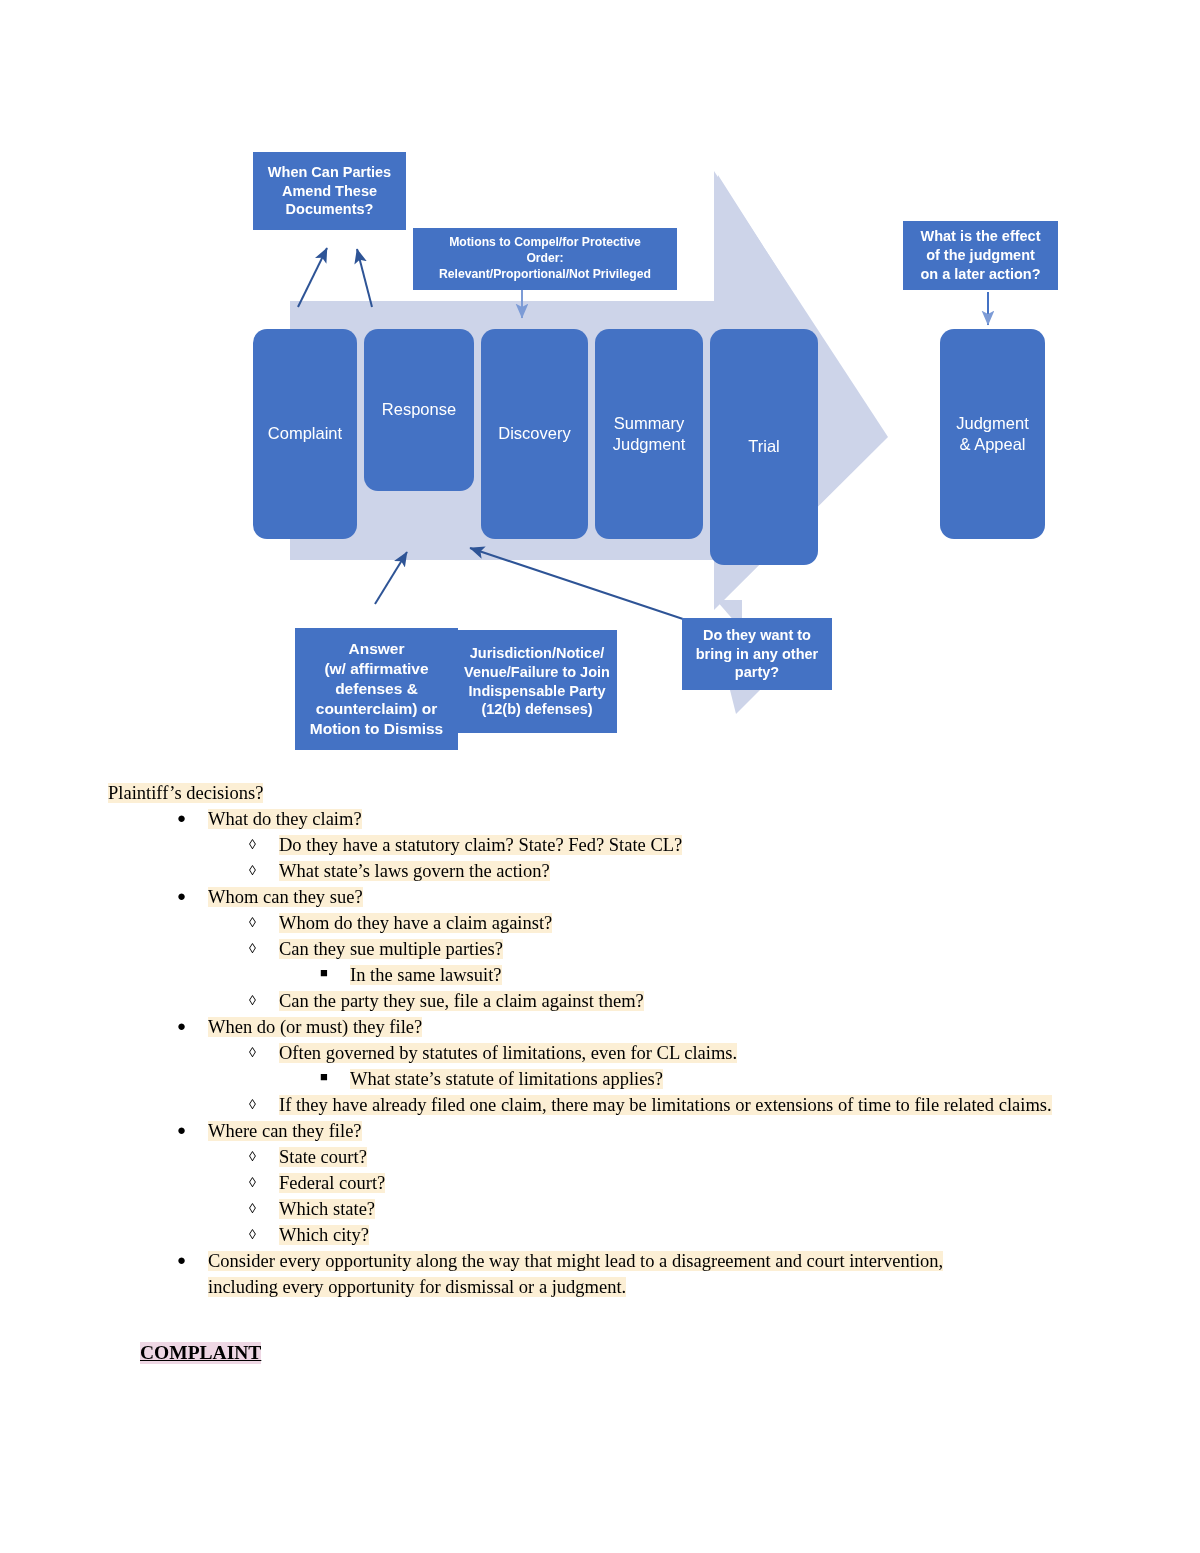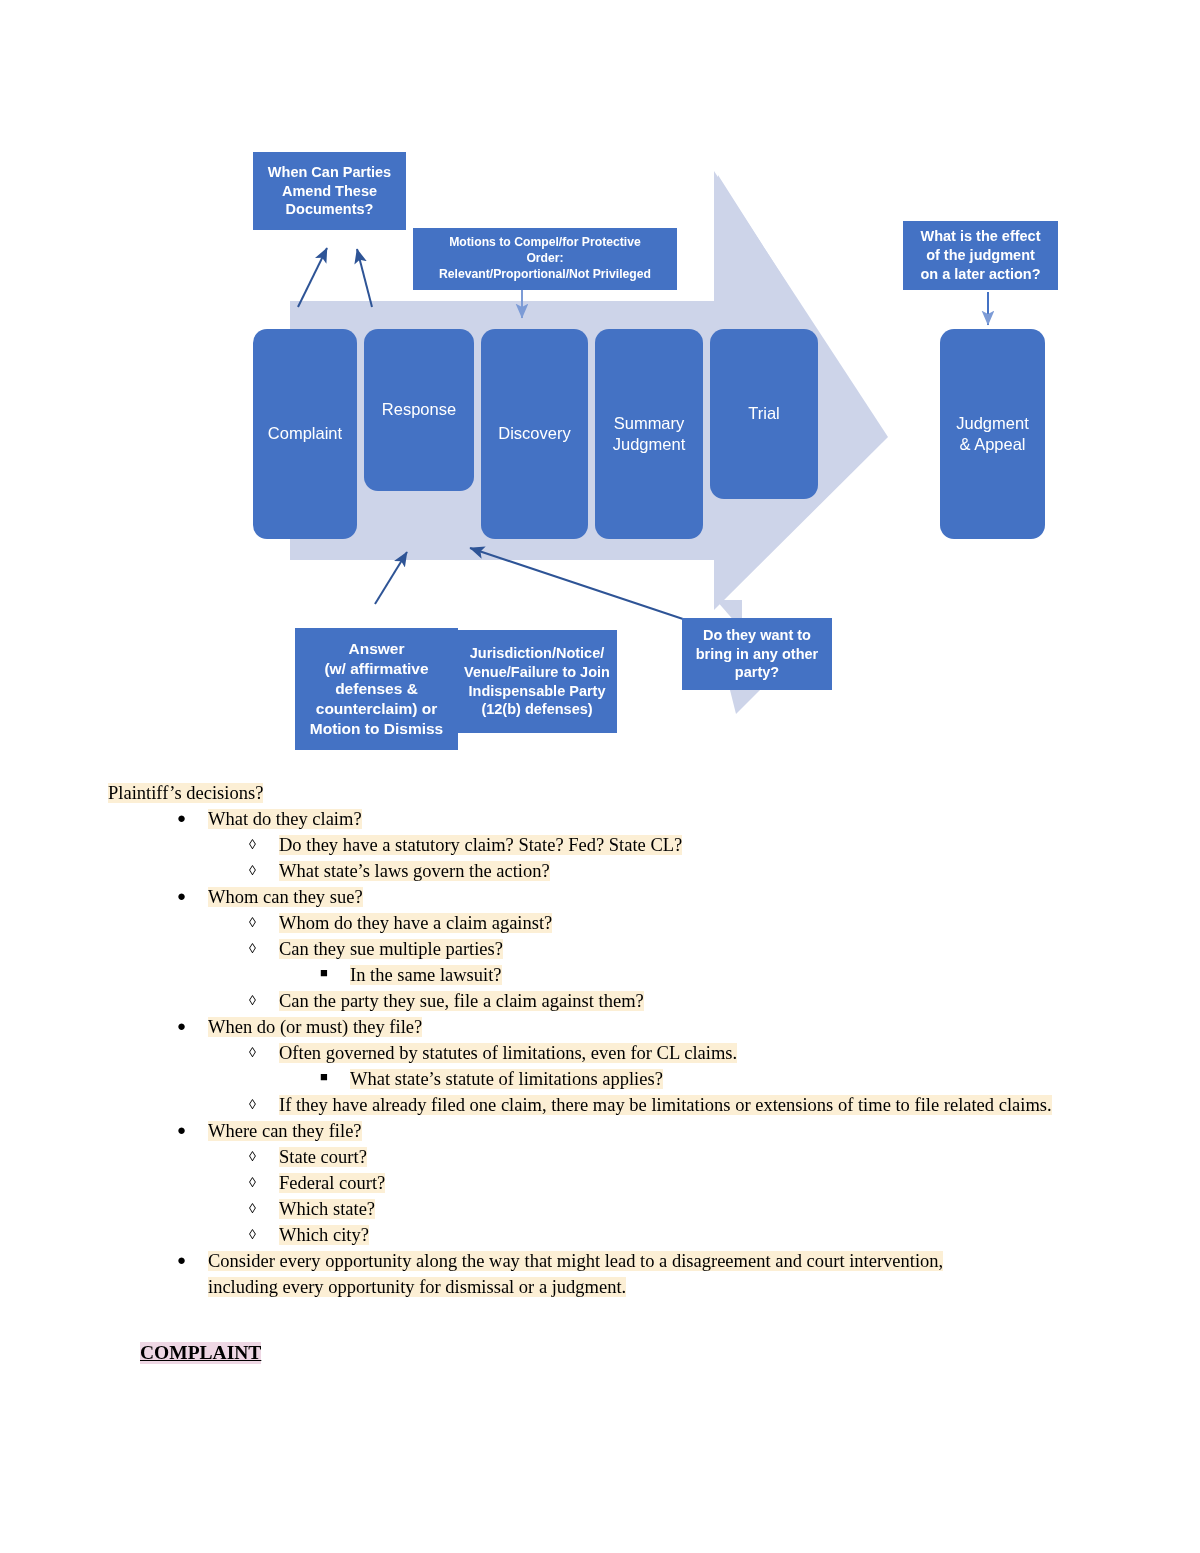--- a/index.html
+++ b/index.html
@@ -210,21 +210,21 @@
     <span>Discovery</span>
   </div>
 
   <div class="flow-box" style="left:595px; top:329px; width:108px; height:210px;">
     <span>
       <span>Summary</span><br>
       <span>Judgment</span>
     </span>
   </div>
 
-  <div class="flow-box" style="left:710px; top:329px; width:108px; height:170px;">
+  <div class="flow-box" style="left:710px; top:329px; width:108px; height:236px;">
     <span>Trial</span>
   </div>
 
 
   <div class="flow-box" style="left:940px; top:329px; width:105px; height:210px;">
     <span>
       <span>Judgment</span><br>
       <span>&amp; Appeal</span>
     </span>
   </div>

